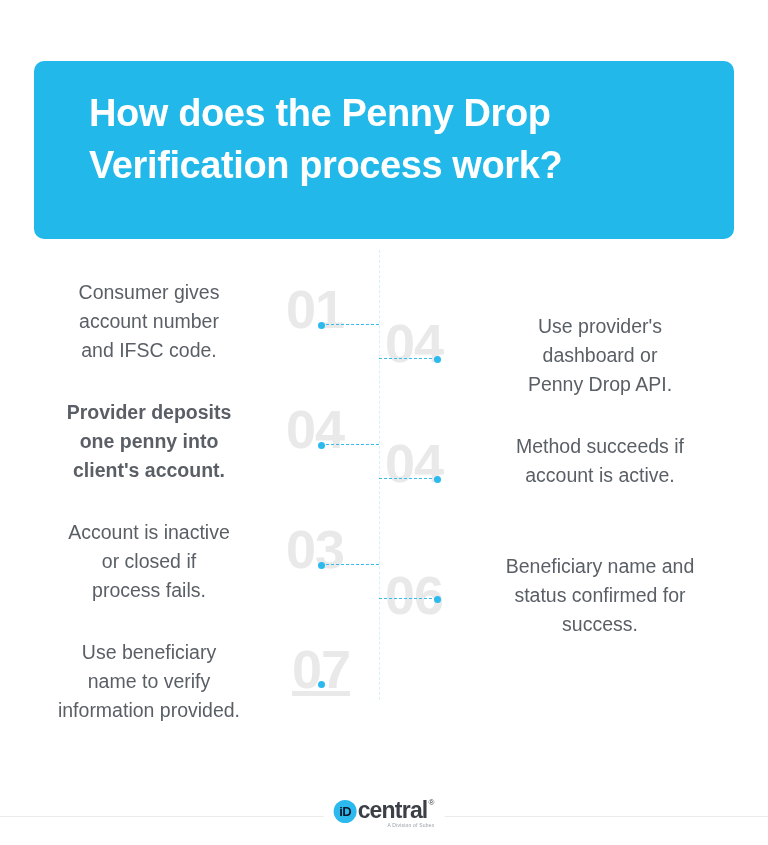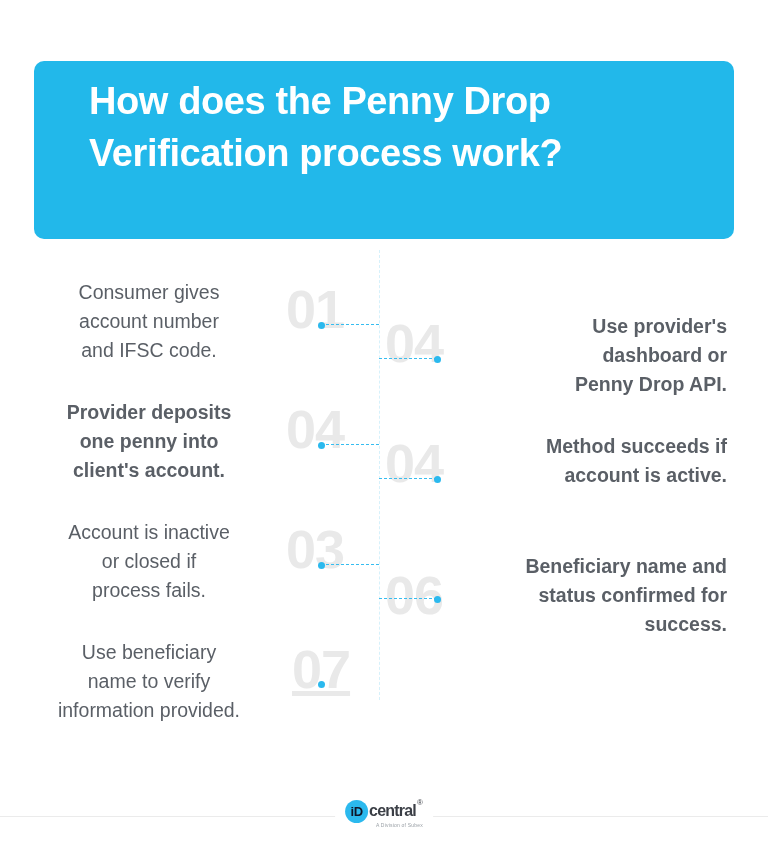--- a/index.html
+++ b/index.html
@@ -31,21 +31,21 @@
     top: 61px;
     width: 700px;
     height: 178px;
     background: #22b8ea;
     border-radius: 10px;
     box-sizing: border-box;
   }
   .header-title {
     position: absolute;
     left: 55px;
-    top: 14px;
+    top: 26px;
     width: 610px;
     color: #ffffff;
     font-size: 38px;
     font-weight: bold;
     line-height: 52px;
     letter-spacing: -0.4px;
     white-space: pre-line;
   }
 
   
@@ -79,23 +79,22 @@
     color: #5a5f66;
     font-size: 19.5px;
     line-height: 29px;
     white-space: pre-line;
   }
   .step.left .step-text {
     right: 15px;
     text-align: center;
   }
   .step.right .step-text {
-    left: 12px;
-    text-align: right;
-    font-weight: bold;
+    left: 0;
+    text-align: center;
   }
 
   
   .step-num {
     position: absolute;
     color: #e9e9e9;
     font-size: 54px;
     font-weight: bold;
     letter-spacing: -1px;
     line-height: 54px;
@@ -158,21 +157,21 @@
     height: 23px;
     line-height: 23px;
     text-align: center;
     color: #0f172a;
     font-size: 13px;
     font-weight: bold;
     letter-spacing: -0.5px;
   }
   .logo-word {
     color: #3b3f46;
-    font-size: 16px;
+    font-size: 23px;
     font-weight: bold;
     letter-spacing: -0.8px;
     line-height: 25px;
     margin-left: 1px;
   }
   .logo-reg {
     color: #3b3f46;
     font-size: 8px;
     line-height: 10px;
     margin-left: 1px;

